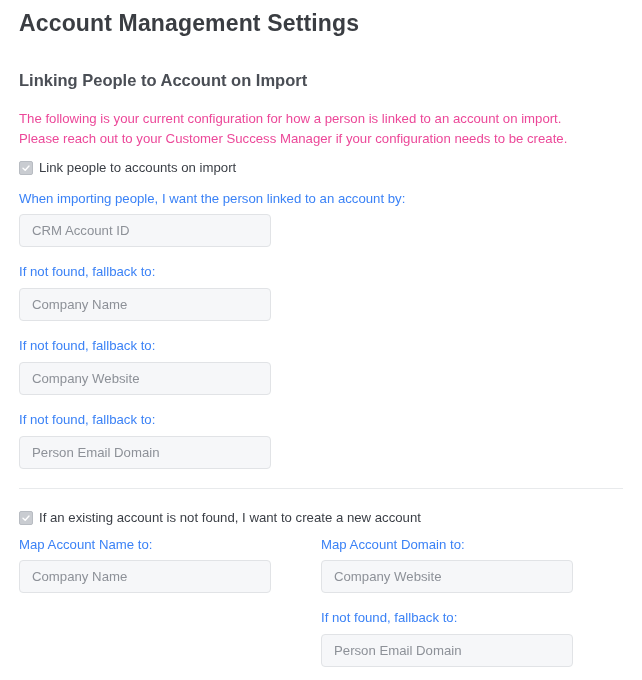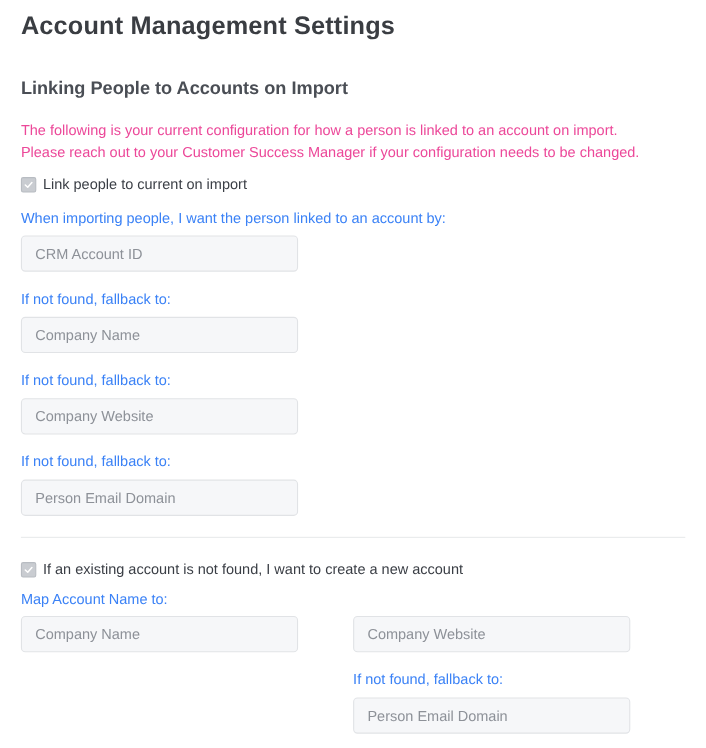--- a/index.html
+++ b/index.html
@@ -45,34 +45,34 @@
       left: 19px; top: 488px; width: 604px; height: 1px; background: #e8eaec;
     }
   </style>
 </head>
 <body>
 
 <div class="page">
 
   <h1 class="abs title">Account Management Settings</h1>
 
-  <h2 class="abs subtitle">Linking People to Accounts on Import</h2>
+  <h2 class="abs subtitle">Linking People to Account on Import</h2>
 
   <div class="abs body-text">
     <div>The following is your current configuration for how a person is linked to an account on import.</div>
-    <div>Please reach out to your Customer Success Manager if your configuration needs to be changed.</div>
+    <div>Please reach out to your Customer Success Manager if your configuration needs to be create.</div>
   </div>
 
   <div class="abs cb-row" style="left:19px; top:160px;">
     <span class="checkbox">
       <svg viewBox="0 0 10 10">
         <path d="M2 5.2 L4.2 7.2 L8 3" fill="none" stroke="#ffffff" stroke-width="1.4" stroke-linecap="round" stroke-linejoin="round"></path>
       </svg>
     </span>
-    <span>Link people to current on import</span>
+    <span>Link people to accounts on import</span>
   </div>
 
   <div class="abs label" style="left:19px; top:191px;">When importing people, I want the person linked to an account by:</div>
   <div class="abs field" style="left:19px; top:214px;">
     <span>CRM Account ID</span>
   </div>
 
   <div class="abs label" style="left:19px; top:264px;">If not found, fallback to:</div>
   <div class="abs field" style="left:19px; top:288px;">
     <span>Company Name</span>
@@ -97,20 +97,21 @@
       </svg>
     </span>
     <span>If an existing account is not found, I want to create a new account</span>
   </div>
 
   <div class="abs label" style="left:19px; top:537px;">Map Account Name to:</div>
   <div class="abs field" style="left:19px; top:560px;">
     <span>Company Name</span>
   </div>
 
+  <div class="abs label" style="left:321px; top:537px;">Map Account Domain to:</div>
   <div class="abs field" style="left:321px; top:560px;">
     <span>Company Website</span>
   </div>
 
   <div class="abs label" style="left:321px; top:610px;">If not found, fallback to:</div>
   <div class="abs field" style="left:321px; top:634px;">
     <span>Person Email Domain</span>
   </div>
 
 </div>

